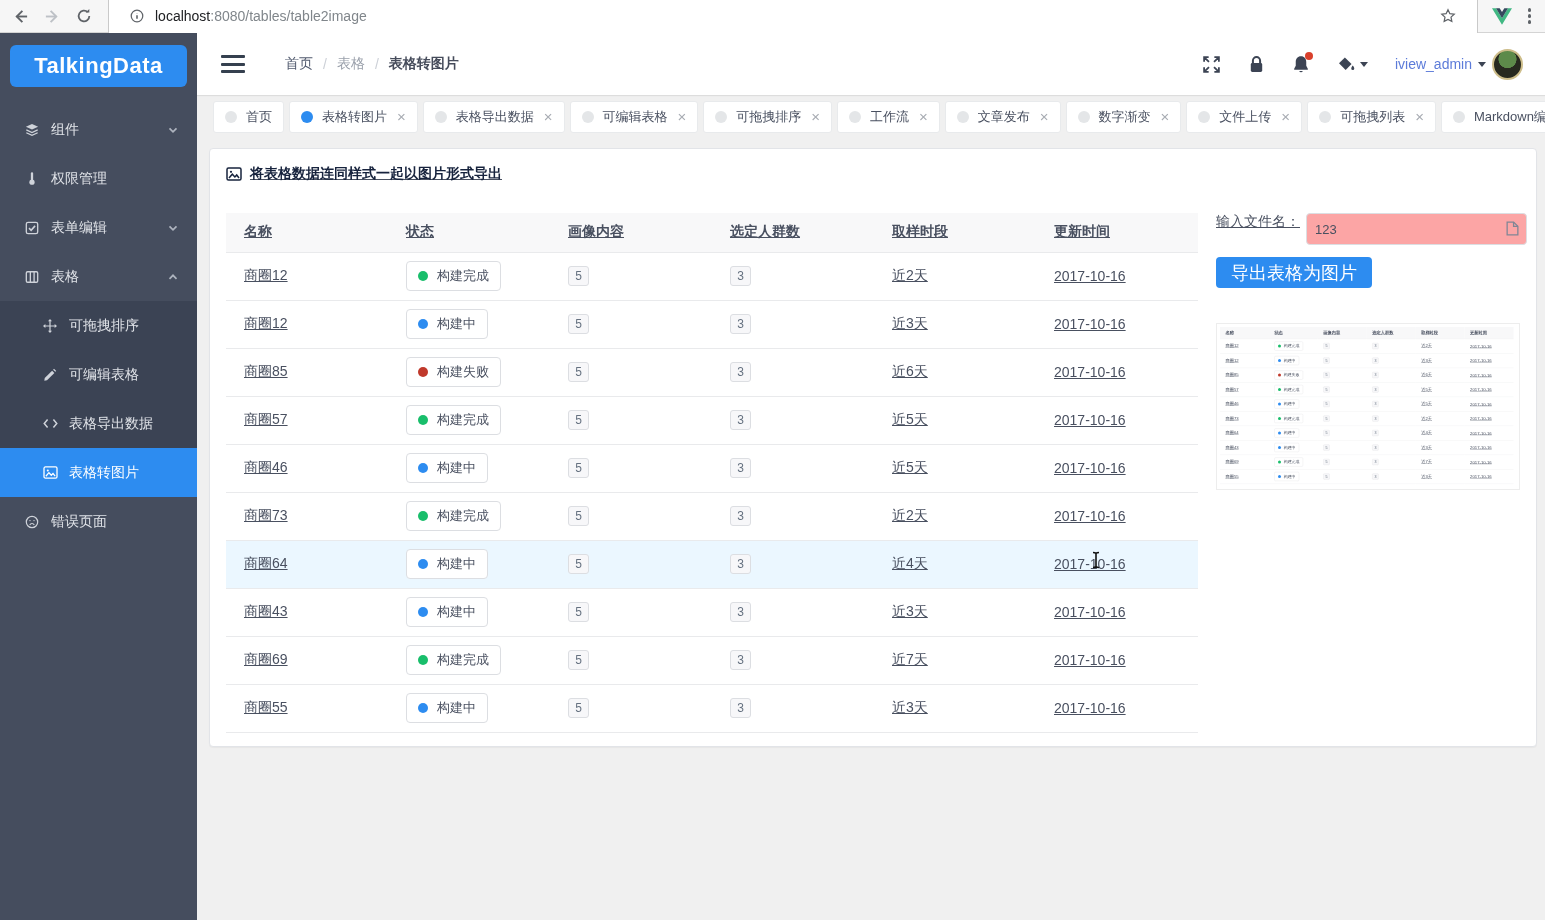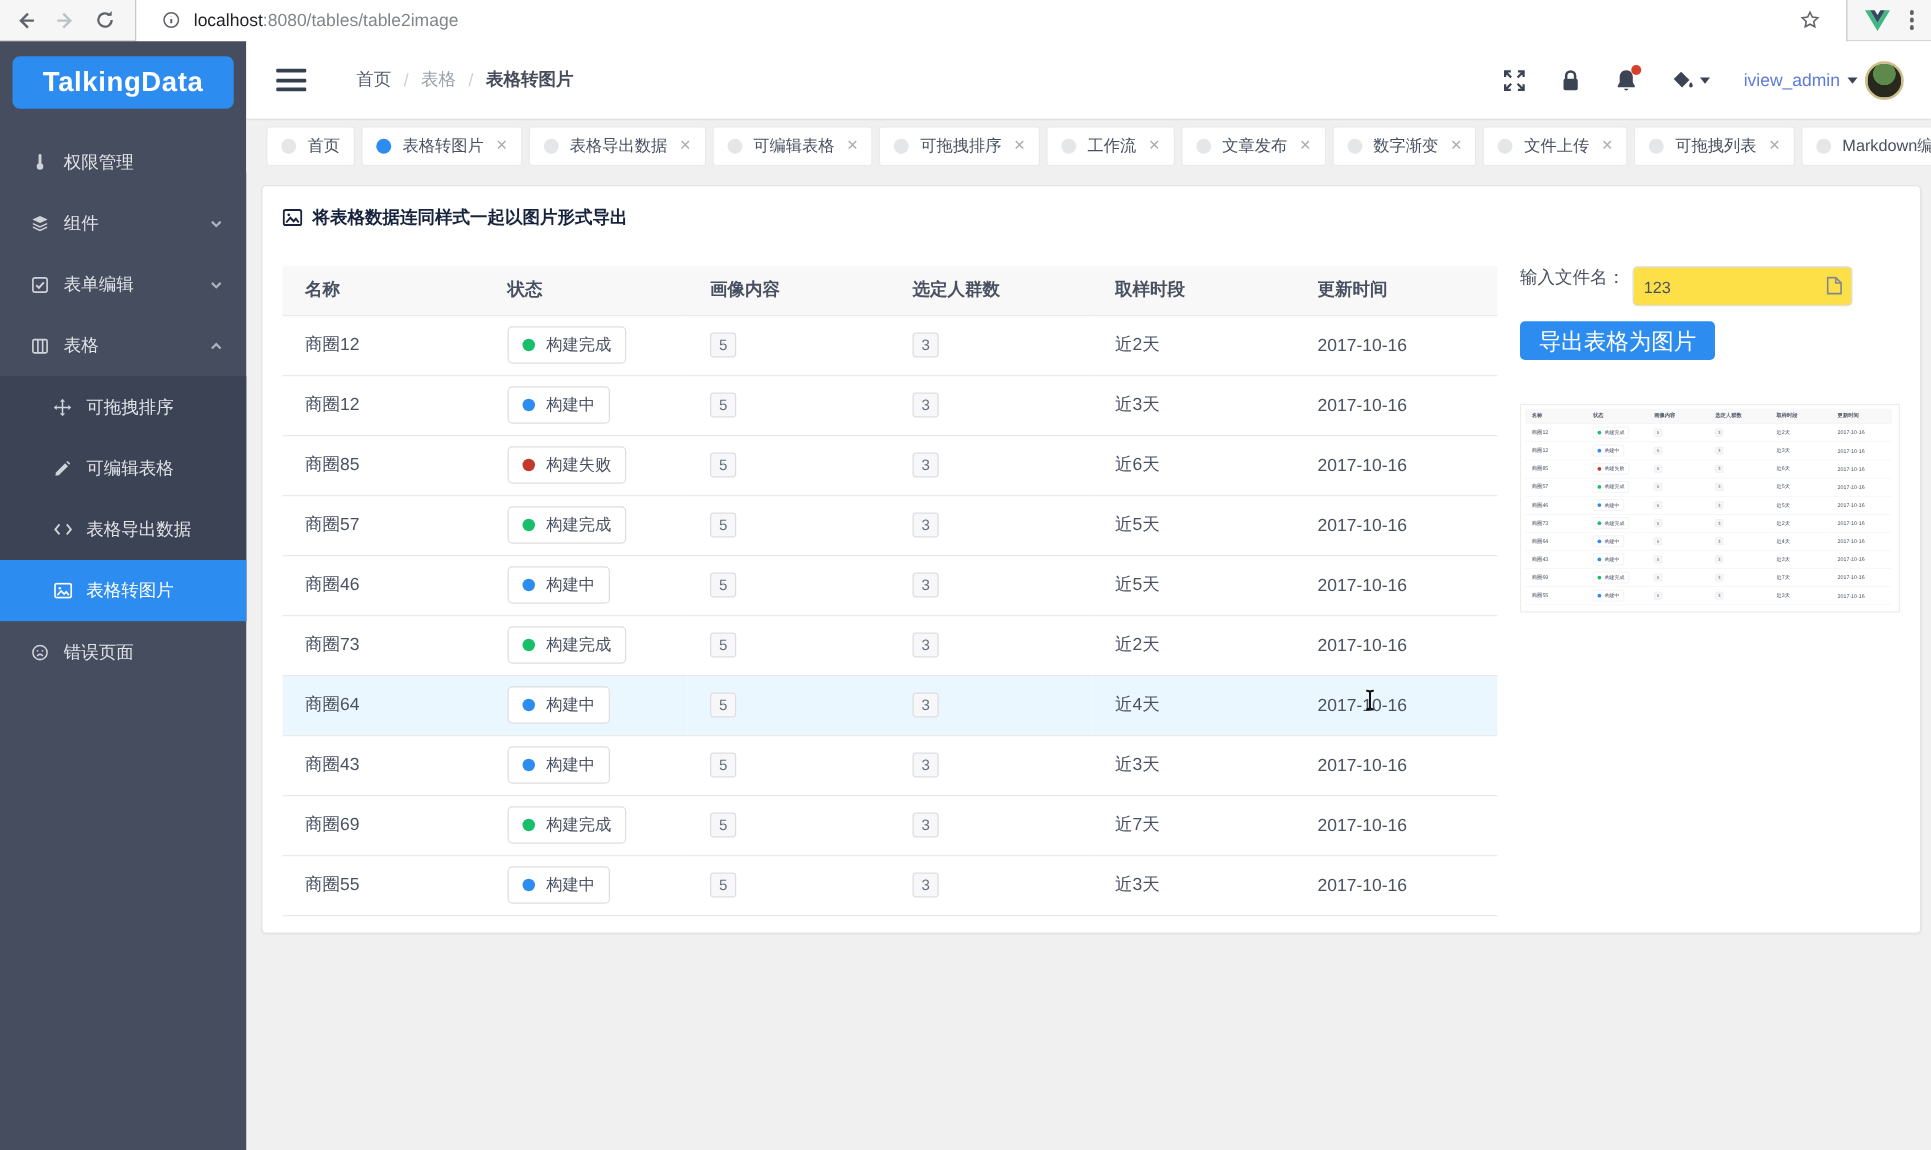--- a/index.html
+++ b/index.html
@@ -69,21 +69,21 @@
 
   
   .tabstrip{height:43px;background:#f0f0f0;display:flex;align-items:center;padding:0 16px;gap:5px;}
   .tab{background:#fff;border:1px solid #e8eaec;height:32px;border-radius:3px;display:flex;
     align-items:center;padding:0 11px;gap:9px;font-size:13px;color:#495060;cursor:pointer;white-space:nowrap;}
   .tab .dot{width:12px;height:12px;border-radius:50%;background:#e4e6e8;}
   .tab.active .dot{background:var(--primary);}
   .tab .tab-close{color:#a7abb2;font-size:15px;line-height:1;margin-left:1px;}
 
   
-  .content{flex:1;padding:10px 8px 17px 12px;}
+  .content{flex:1;padding:10px 8px 17px 12px;text-decoration:underline;}
   .card{background:#fff;border:1px solid #e2e4e8;border-radius:4px;height:599px;
     padding:16px;box-shadow:0 1px 1px rgba(0,0,0,.04);}
   .card-title{display:flex;align-items:center;gap:8px;font-size:14px;font-weight:bold;color:#17233d;}
   .card-body{display:flex;margin-top:30px;align-items:flex-start;}
   .table-wrap{width:972px;flex-shrink:0;}
   table{border-collapse:collapse;width:100%;table-layout:fixed;}
   thead th{background:#f8f8f9;height:39px;text-align:left;padding-left:18px;font-size:14px;
     color:#495060;font-weight:bold;border-bottom:1px solid #e9eaec;}
   tbody td{height:48px;border-bottom:1px solid #e9eaec;padding-left:18px;font-size:14px;color:#495060;}
   tr.hl td{background:#ebf7ff;}
@@ -91,22 +91,22 @@
     background:#fff;padding:0 11px;height:30px;font-size:13px;color:#495060;}
   .sdot{width:10px;height:10px;border-radius:50%;}
   .sdot.success{background:var(--success);} .sdot.processing{background:var(--primary);} .sdot.error{background:var(--error);}
   .valbox{display:inline-block;min-width:21px;padding:2px 5px;background:#f7f7f9;border:1px solid #dcdee2;
     border-radius:3px;font-size:12px;color:#657180;text-align:center;}
 
   .side-panel{margin-left:18px;flex:1;min-width:0;}
   .file-row{display:flex;align-items:flex-start;font-size:14px;color:#495060;}
   .file-label{margin-right:6px;white-space:nowrap;}
   .file-input-wrap{position:relative;}
-  .file-input{width:176px;height:32px;border:1px solid #dcdee2;border-radius:4px;padding:0 28px 0 8px;
-    font-size:13px;color:#495060;outline:none;font-family:inherit;background:#fde047;}
+  .file-input{width:221px;height:32px;border:1px solid #dcdee2;border-radius:4px;padding:0 28px 0 8px;
+    font-size:13px;color:#495060;outline:none;font-family:inherit;background:#fca5a5;}
   .file-doc-icon{position:absolute;right:8px;top:8px;color:#808695;}
   .export-btn{margin-top:12px;background:var(--primary);color:#fff;border:none;border-radius:4px;
     height:31px;padding:0 15px;font-size:18px;cursor:pointer;font-family:inherit;}
   .preview{margin-top:35px;width:304px;height:167px;overflow:hidden;background:#fff;border:1px solid #ededed;}
   .preview-scale{transform:scale(0.302);transform-origin:0 0;width:992px;padding:10px;background:#fff;}
 
   .cursor-ibeam{position:absolute;left:1091px;top:551px;z-index:9;color:#111;}
 </style>
 </head>
 <body>
@@ -159,39 +159,39 @@
 
 <div class="app">
   <div class="sidebar">
     <div class="logo-wrap">
       <div class="logo">TalkingData</div>
     </div>
     <div class="menu" id="menu">
         <div class="menu-item">
           <span class="mi-icon">
             <svg width="14" height="14" viewBox="0 0 16 16">
-              <path d="M8 1.6v7" stroke="currentColor" stroke-width="2.6" stroke-linecap="round" fill="none"></path>
-              <circle cx="8" cy="11.6" r="3" fill="currentColor"></circle>
-            </svg>
-          </span>
-          <span>权限管理</span>
-        </div>
-        <div class="menu-item">
-          <span class="mi-icon">
-            <svg width="14" height="14" viewBox="0 0 16 16">
               <path d="M8 1l7 3.2L8 7.4 1 4.2z" fill="currentColor"></path>
               <path d="M1.5 7.9L8 10.9l6.5-3M1.5 11.1L8 14.1l6.5-3" fill="none" stroke="currentColor" stroke-width="1.4"></path>
             </svg>
           </span>
           <span>组件</span>
           <span class="chev">
             <svg width="12" height="12" viewBox="0 0 12 12" fill="none" stroke="currentColor" stroke-width="1.7">
               <path d="M2.5 4.3L6 7.8l3.5-3.5"></path>
             </svg>
           </span>
+        </div>
+        <div class="menu-item">
+          <span class="mi-icon">
+            <svg width="14" height="14" viewBox="0 0 16 16">
+              <path d="M8 1.6v7" stroke="currentColor" stroke-width="2.6" stroke-linecap="round" fill="none"></path>
+              <circle cx="8" cy="11.6" r="3" fill="currentColor"></circle>
+            </svg>
+          </span>
+          <span>权限管理</span>
         </div>
         <div class="menu-item">
           <span class="mi-icon">
             <svg width="14" height="14" viewBox="0 0 16 16" fill="none" stroke="currentColor" stroke-width="1.5">
               <rect x="1.5" y="1.5" width="13" height="13" rx="2"></rect>
               <path d="M4.6 8.2l2.4 2.4 4.5-5" stroke-width="1.8"></path>
             </svg>
           </span>
           <span>表单编辑</span>
           <span class="chev">

